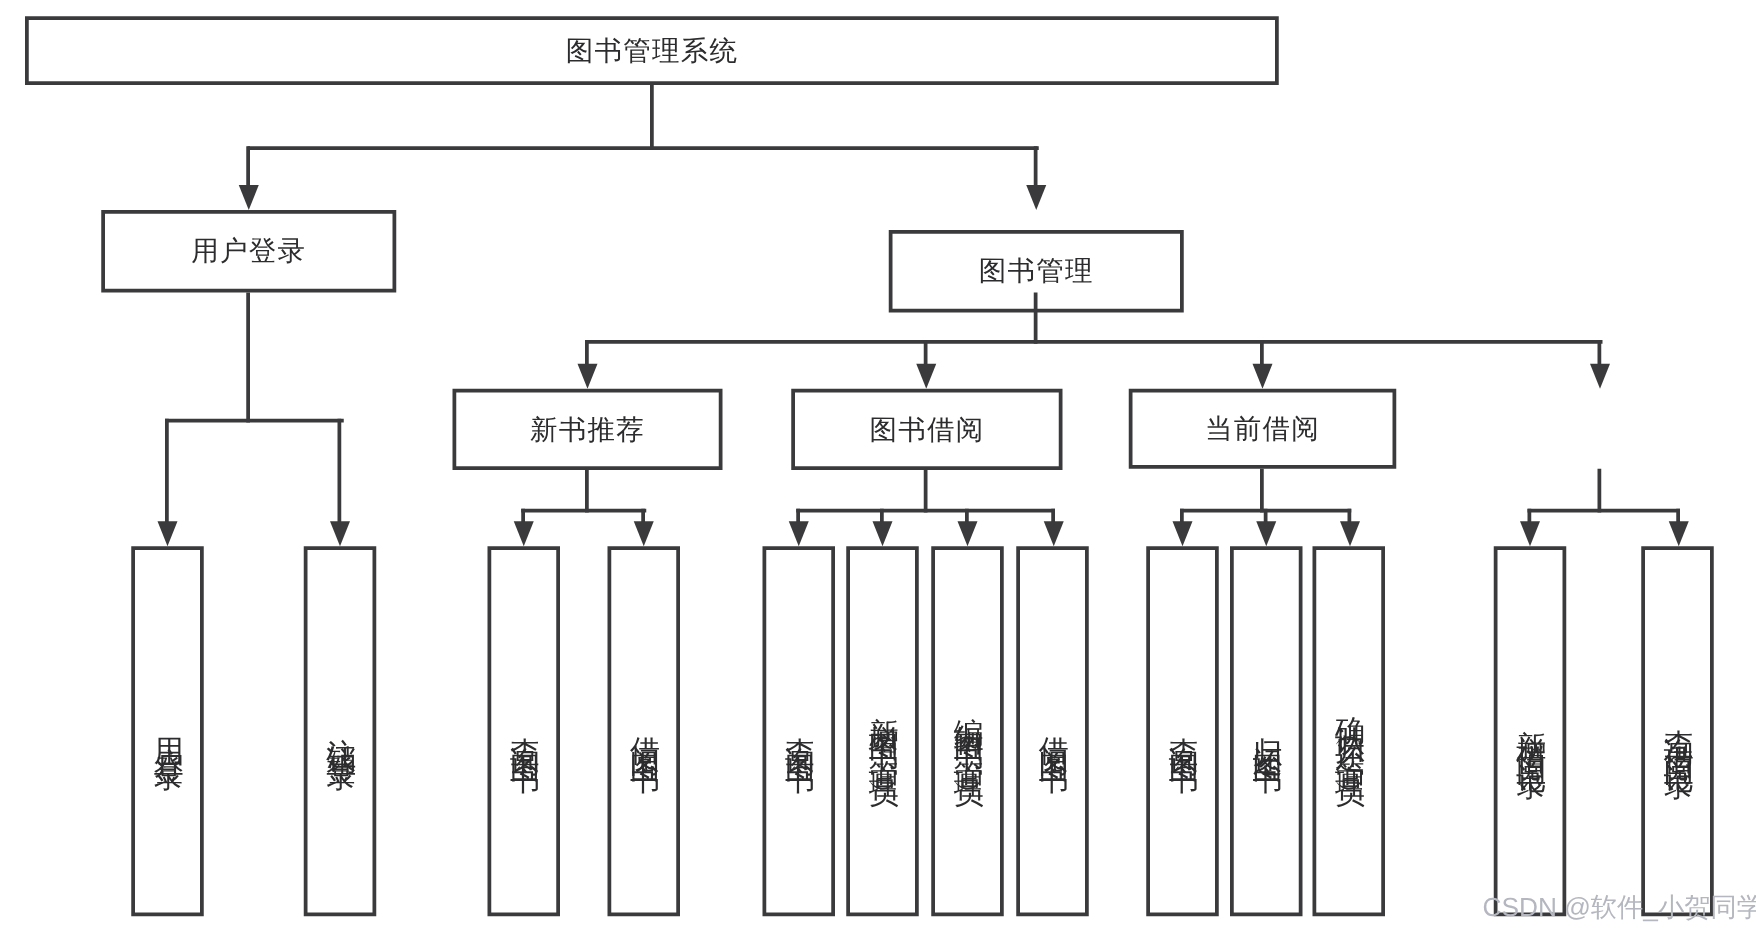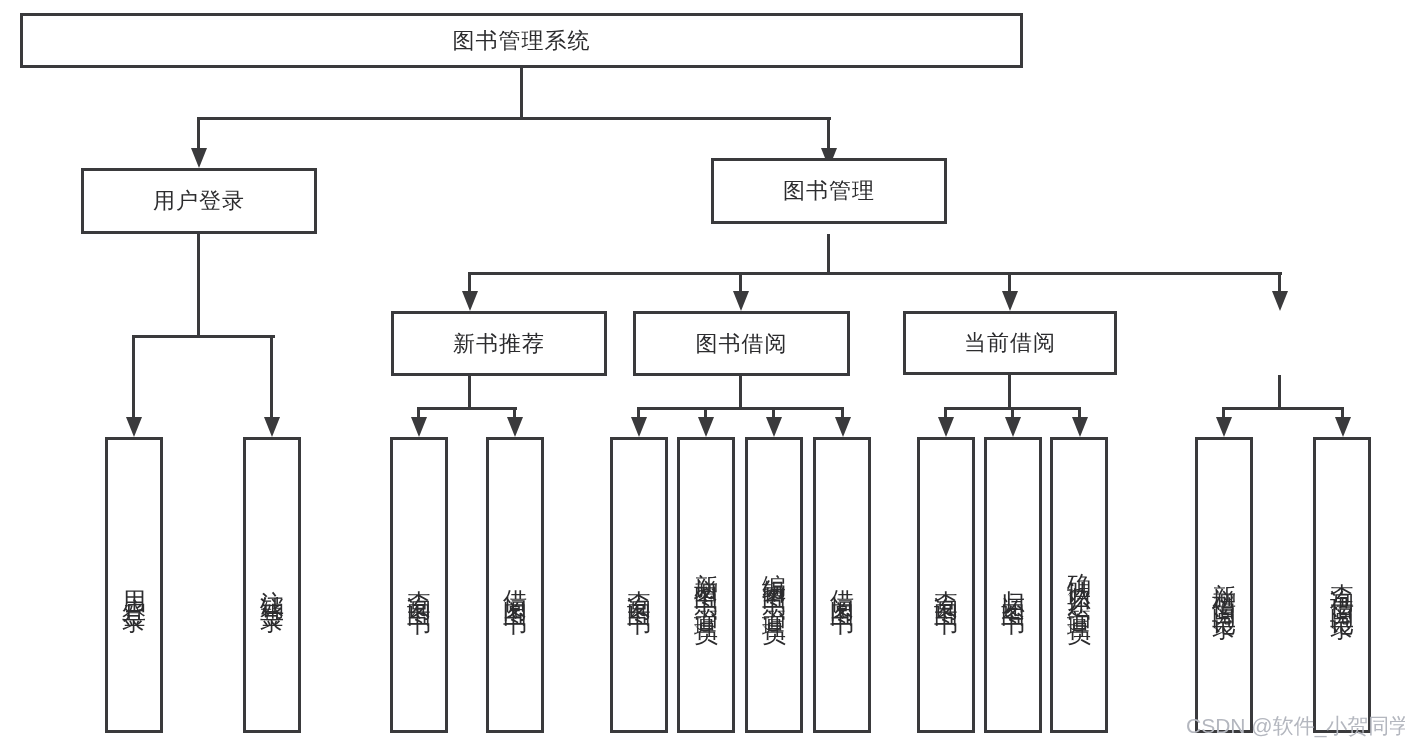--- a/index.html
+++ b/index.html
@@ -90,21 +90,21 @@
   <div class="vline" style="left:520px; top:68px; height:52px;"></div>
   <div class="hline" style="left:198px; top:117px; width:633px;"></div>
   <div class="vline" style="left:197px; top:117px; height:33px;"></div>
   <div class="arrow" style="left:191px; top:148px;"></div>
   <div class="vline" style="left:827px; top:117px; height:33px;"></div>
   <div class="arrow" style="left:821px; top:148px;"></div>
 
   <div class="node" style="left:81px; top:168px; width:236px; height:66px;">
     <span class="lbl">用户登录</span>
   </div>
-  <div class="node" style="left:711px; top:158px; width:236px; height:66px;">
+  <div class="node" style="left:711px; top:184px; width:236px; height:66px;">
     <span class="lbl">图书管理</span>
   </div>
 
   <div class="vline" style="left:197px; top:234px; height:104px;"></div>
   <div class="hline" style="left:132px; top:335px; width:143px;"></div>
   <div class="vline" style="left:132px; top:335px; height:84px;"></div>
   <div class="arrow" style="left:126px; top:417px;"></div>
   <div class="vline" style="left:270px; top:335px; height:84px;"></div>
   <div class="arrow" style="left:264px; top:417px;"></div>
 
@@ -112,21 +112,21 @@
   <div class="hline" style="left:468px; top:272px; width:814px;"></div>
   <div class="vline" style="left:468px; top:272px; height:21px;"></div>
   <div class="arrow" style="left:462px; top:291px;"></div>
   <div class="vline" style="left:739px; top:272px; height:21px;"></div>
   <div class="arrow" style="left:733px; top:291px;"></div>
   <div class="vline" style="left:1008px; top:272px; height:21px;"></div>
   <div class="arrow" style="left:1002px; top:291px;"></div>
   <div class="vline" style="left:1278px; top:272px; height:21px;"></div>
   <div class="arrow" style="left:1272px; top:291px;"></div>
 
-  <div class="node" style="left:362px; top:311px; width:216px; height:65px;margin-left:29px;">
+  <div class="node" style="left:362px; top:311px; width:216px; height:65px;">
     <span class="lbl">新书推荐</span>
   </div>
   <div class="node" style="left:903px; top:311px; width:214px; height:64px;">
     <span class="lbl">当前借阅</span>
   </div>
   <div class="node" style="left:633px; top:311px; width:217px; height:65px;">
     <span class="lbl">图书借阅</span>
   </div>
 
   <div class="vline" style="left:468px; top:376px; height:34px;"></div>

